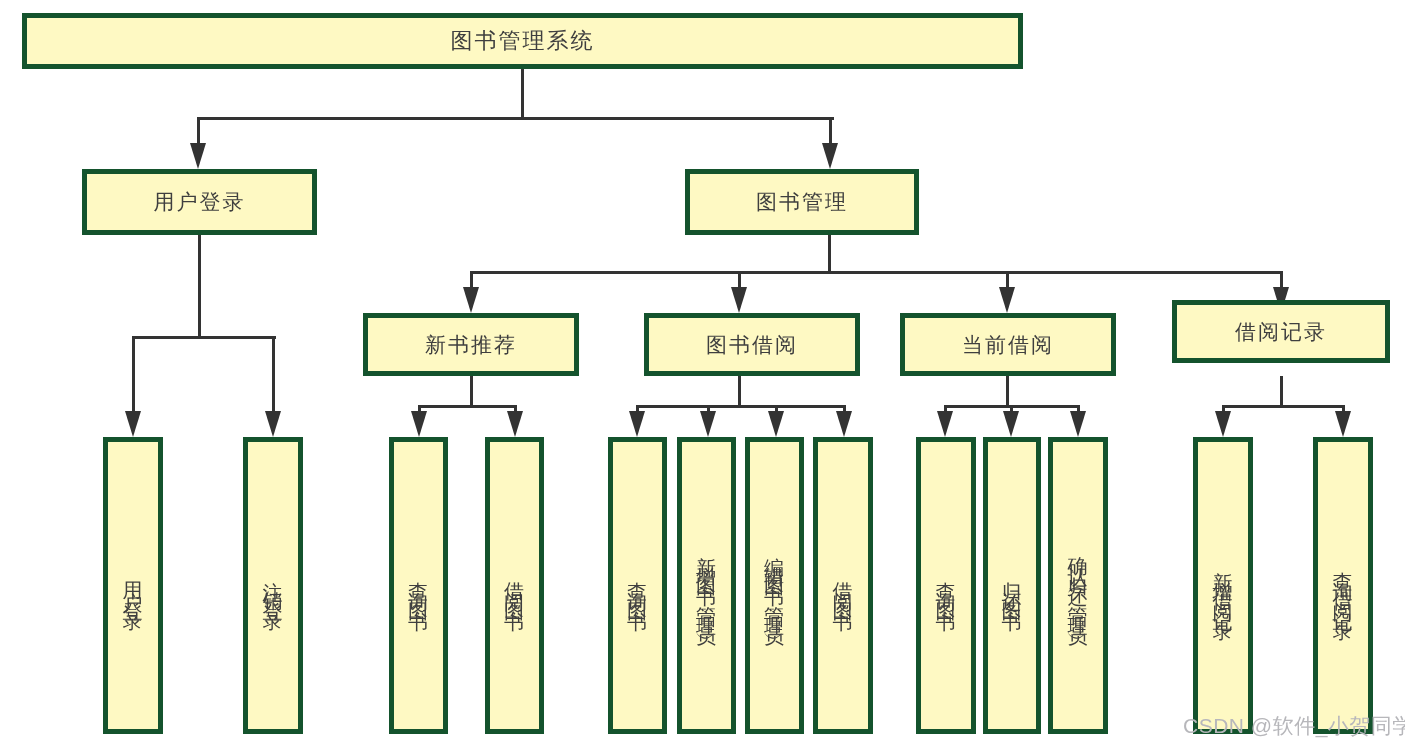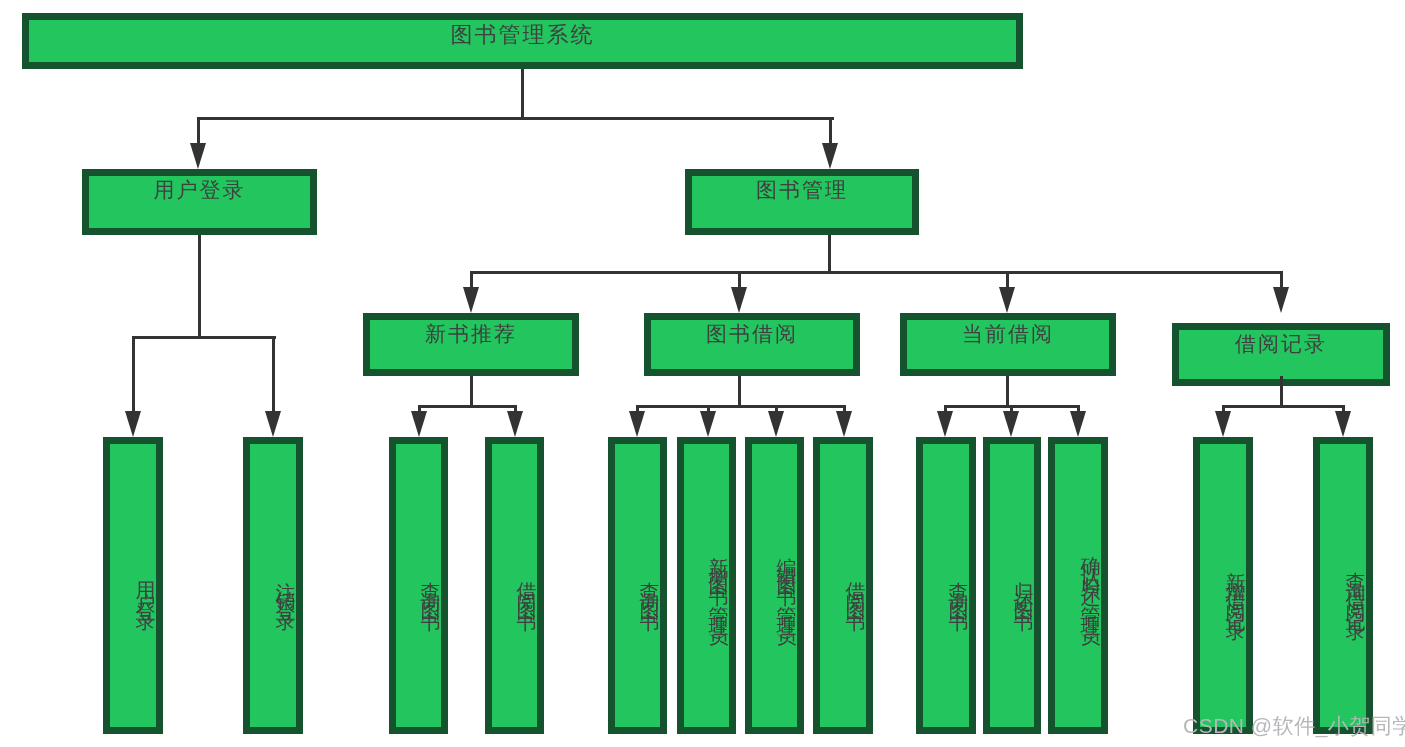--- a/index.html
+++ b/index.html
@@ -7,24 +7,24 @@
     position: relative;
     width: 1405px;
     height: 747px;
     background: #ffffff;
     font-family: "Liberation Sans", "DejaVu Sans", sans-serif;
     overflow: hidden;
   }
   .box {
     position: absolute;
     box-sizing: border-box;
-    border: 7px solid #14532d;
-    background: #22c55e;
+    border: 5px solid #14532d;
+    background: #fef9c3;
     display: flex;
-    align-items: flex-start;
+    align-items: center;
     justify-content: center;
     color: #3f3f3f;
   }
   .hbox { font-size: 21px; letter-spacing: 2px; }
   .hbox.top { font-size: 22px; }
   .vbox {
     writing-mode: vertical-rl;
     text-orientation: mixed;
     font-size: 20px;
     letter-spacing: 10px;
@@ -97,21 +97,21 @@
 
   <div class="box hbox" style="left:363px; top:313px; width:216px; height:63px;">
     <span>新书推荐</span>
   </div>
   <div class="box hbox" style="left:644px; top:313px; width:216px; height:63px;">
     <span>图书借阅</span>
   </div>
   <div class="box hbox" style="left:900px; top:313px; width:216px; height:63px;">
     <span>当前借阅</span>
   </div>
-  <div class="box hbox" style="left:1172px; top:323px; width:218px; height:63px;">
+  <div class="box hbox" style="left:1172px; top:300px; width:218px; height:63px;">
     <span>借阅记录</span>
   </div>
 
   <div class="line" style="left:470px; top:376px; width:3px; height:32px;"></div>
   <div class="line" style="left:418px; top:405px; width:99px; height:3px;"></div>
   <div class="line" style="left:418px; top:405px; width:3px; height:8px;"></div>
   <div class="arrowhead" style="left:411px; top:411px;"></div>
   <div class="line" style="left:514px; top:405px; width:3px; height:8px;"></div>
   <div class="arrowhead" style="left:507px; top:411px;"></div>
 

